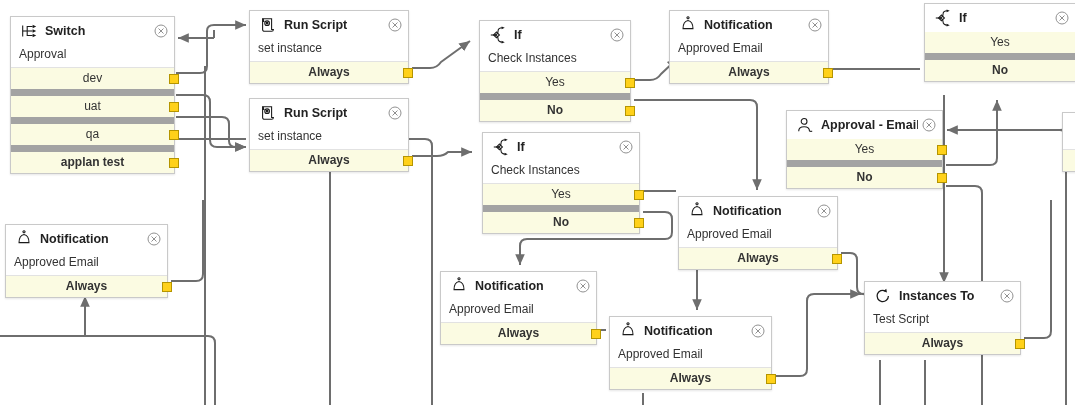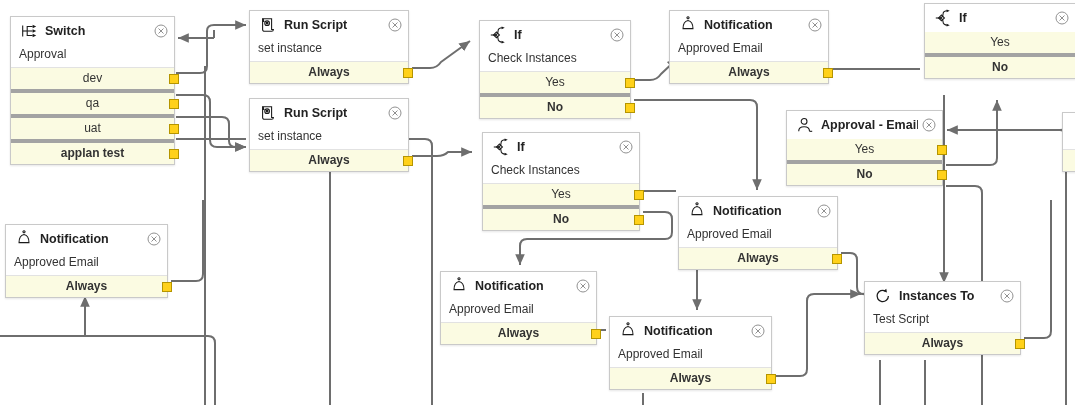--- a/index.html
+++ b/index.html
@@ -73,21 +73,21 @@
     white-space: nowrap;
     overflow: hidden;
     background: #ffffff;
     border-bottom: 1px solid #e2e2e2;
   }
   .port-row {
     position: relative;
     height: 21px;
     line-height: 21px;
     background: #fbfbe2;
-    border-bottom: 4px solid #a3a3a3;
+    border-bottom: 7px solid #a3a3a3;
     text-align: center;
     font-size: 12px;
     color: #333333;
   }
   .port-row:last-child { border-bottom: none; font-weight: bold; }
   .port-dot {
     position: absolute;
     right: -5px;
     top: 50%;
     margin-top: -5px;
@@ -205,25 +205,25 @@
             <path d="M4.5 4.5 L9.5 9.5 M9.5 4.5 L4.5 9.5" stroke="#555" stroke-width="1"></path>
           </svg>
       </span>
     </div>
     <div class="node-sub">Approval</div>
     <div class="port-row">
       <span>dev</span>
       <span class="port-dot"></span>
     </div>
     <div class="port-row">
+      <span>uat</span>
+      <span class="port-dot"></span>
+    </div>
+    <div class="port-row">
       <span>qa</span>
-      <span class="port-dot"></span>
-    </div>
-    <div class="port-row">
-      <span>uat</span>
       <span class="port-dot"></span>
     </div>
     <div class="port-row">
       <span>applan test</span>
       <span class="port-dot"></span>
     </div>
   </div>
 
   <div class="node" style="left:249px; top:10px; width:160px;">
     <div class="node-head">

